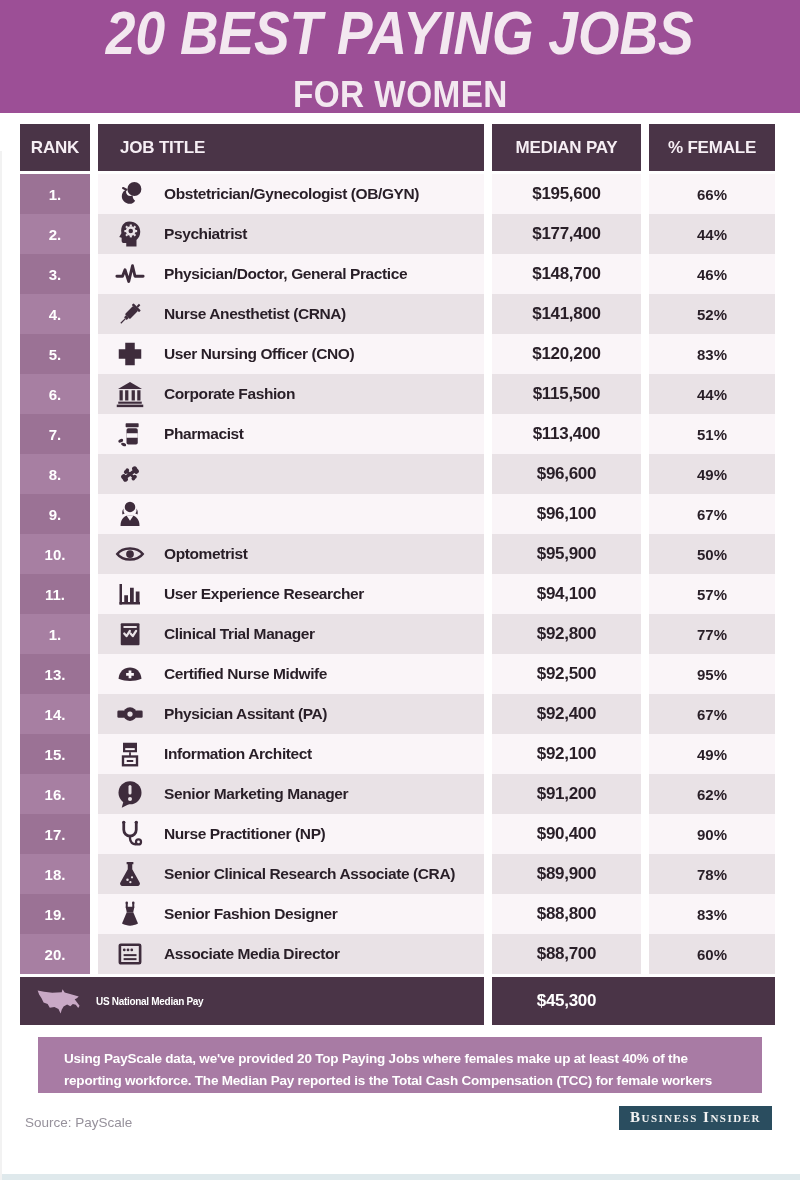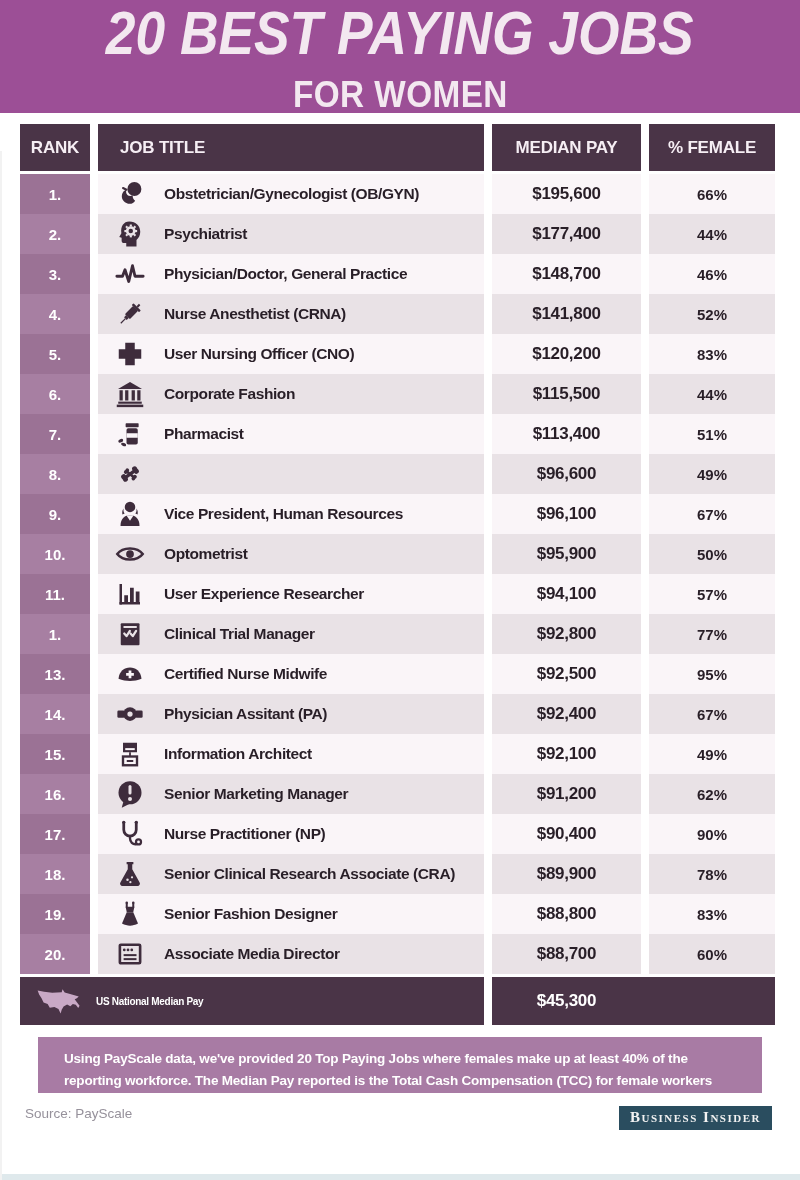--- a/index.html
+++ b/index.html
@@ -68,21 +68,21 @@
     width:149px;text-align:center;color:#ffffff;font-weight:bold;font-size:17px;letter-spacing:-0.3px;
   }
   
   .disclaimer{
     margin:12px 38px 0 38px;background:var(--disclaimer-bg,#a87ba4);
     color:#ffffff;font-weight:bold;font-size:13.5px;line-height:1.65;
     padding:11px 26px;box-sizing:border-box;height:56px;letter-spacing:-0.2px;
   }
   
   .bottomrow{
-    margin:13px 28px 0 25px;display:flex;align-items:flex-start;justify-content:space-between;
+    margin:13px 28px 0 25px;display:flex;align-items:flex-end;justify-content:space-between;
   }
   .source{color:var(--source-text,#96919b);font-size:13.5px;}
   .brand{
     background:var(--brand-bg,#2a4d5f);color:#f2f2f2;
     font-family:"Liberation Serif", serif;font-variant:small-caps;
     font-size:15px;letter-spacing:1.5px;padding:3px 11px 4px 11px;font-weight:bold;
   }
   .bottomstrip{position:absolute;left:0;bottom:0;width:800px;height:6px;background:var(--bottom-strip,#dfe9ec);}
   .edge{position:absolute;top:151px;bottom:0;left:0;width:2px;background:#f2f2f2;}
 </style>
@@ -211,21 +211,20 @@
     <div class="row"><div class="cell rank odd">9.</div><div class="cell job odd">
         <span class="icon">
           <svg viewBox="0 0 24 24" fill="currentColor">
             <circle cx="12" cy="6.3" r="4.2"></circle>
             <path d="M6.9 7.6 C6.5 9.4 6.9 10.6 7.7 11.5 L5.9 12.3 C5.6 10.4 5.9 8.7 6.9 7.6 Z"></path>
             <path d="M17.1 7.6 C17.5 9.4 17.1 10.6 16.3 11.5 L18.1 12.3 C18.4 10.4 18.1 8.7 17.1 7.6 Z"></path>
             <path d="M4.4 21.6 C4.4 15.6 8 12.8 12 12.8 C16 12.8 19.6 15.6 19.6 21.6 Z"></path>
             <path d="M9.1 12.9 L12 17.4 L14.9 12.9 Z" fill="#faf5f8"></path>
           </svg>
         </span>
-        <span class="jobtext">Vice President, Human Resources</span>
       </div><div class="cell pay odd">$96,100</div><div class="cell female odd">67%</div></div>
     <div class="row"><div class="cell rank even">10.</div><div class="cell job even">
         <span class="icon">
           <svg viewBox="0 0 24 24" fill="none" stroke="currentColor" stroke-width="2">
             <path d="M1.8 12 C6.2 6.1 17.8 6.1 22.2 12 C17.8 17.9 6.2 17.9 1.8 12 Z"></path>
             <circle cx="12" cy="12" r="3.1" fill="currentColor" stroke="none"></circle>
           </svg>
         </span>
         <span class="jobtext">Optometrist</span>
       </div><div class="cell pay even">$95,900</div><div class="cell female even">50%</div></div>

